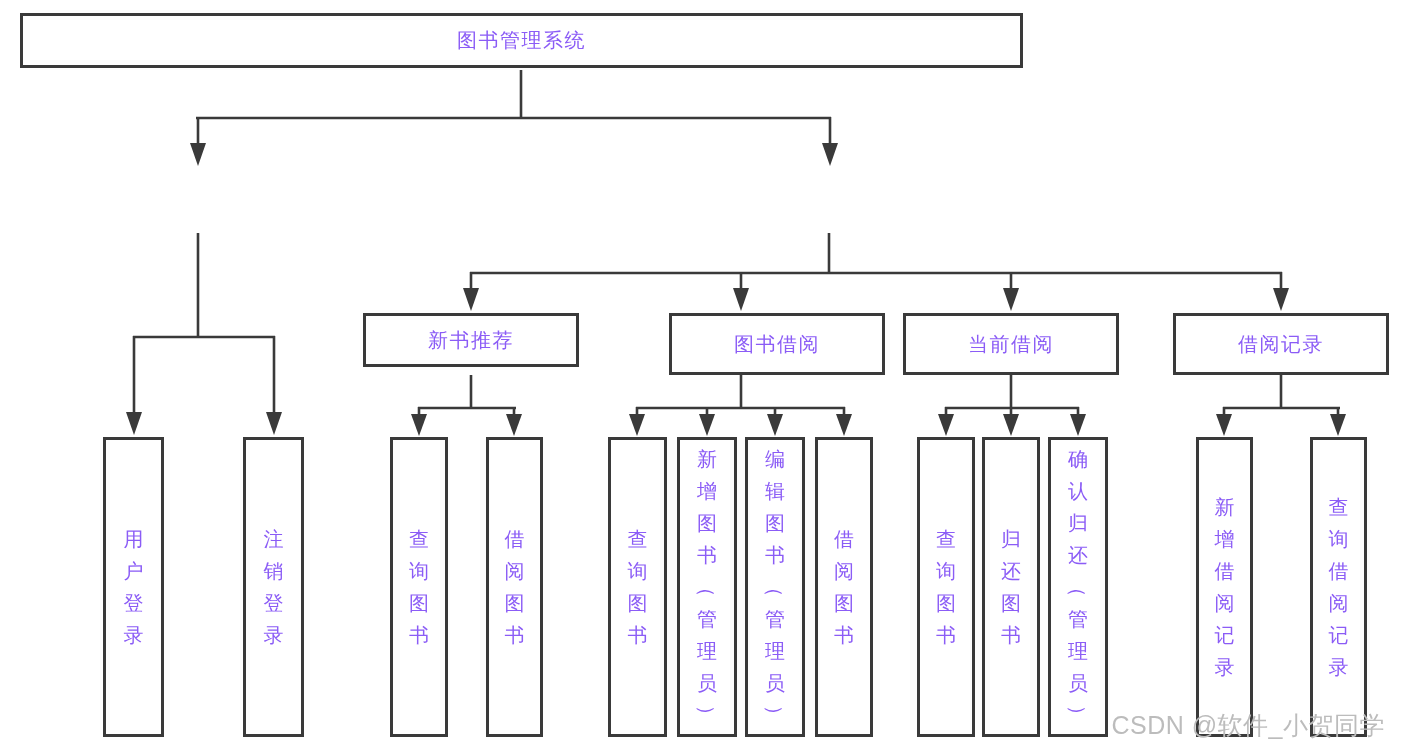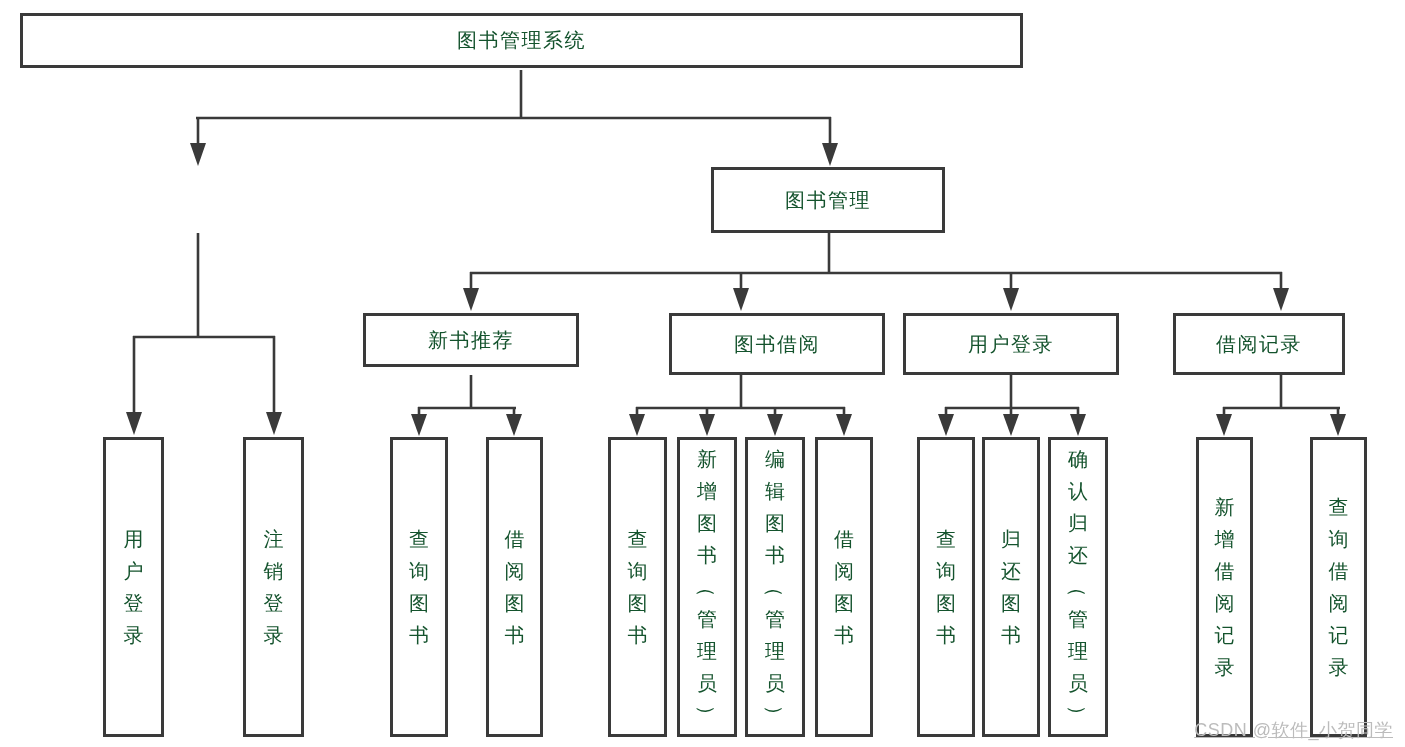--- a/index.html
+++ b/index.html
@@ -22,36 +22,36 @@
   svg.wires line { stroke:var(--line,#3a3a3a); stroke-width:2.6; }
   svg.wires polygon { fill:var(--line,#3a3a3a); }
   .box {
     position:absolute;
     background:#ffffff;
     border:3px solid var(--line,#3a3a3a);
     display:flex; align-items:center; justify-content:center;
     z-index:2;
     font-size:20px;
     letter-spacing:1.5px;
-    color:#14532d;
+    color:#8b5cf6;
   }
   .leaf {
     top:437px; height:300px;
     flex-direction:column;
     gap:12px;
     letter-spacing:0;
     font-size:20px;
   }
   .vchar { line-height:1; display:block; }
   .vchar.rot { transform:rotate(90deg); }
   .watermark {
-    position:absolute; right:12px; bottom:5px;
-    font-size:18px; letter-spacing:0.5px;
+    position:absolute; right:20px; bottom:5px;
+    font-size:25px; letter-spacing:0.5px;
     color:var(--watermark,#bcbcbc);
-    z-index:5; white-space:nowrap;text-decoration:underline;
+    z-index:5; white-space:nowrap;
   }
 </style>
 </head>
 <body>
 
 <div class="stage">
 
   <svg class="wires" width="1405" height="747" viewBox="0 0 1405 747">
 
     <line x1="521" y1="70" x2="521" y2="119"></line>
@@ -109,26 +109,25 @@
     <line x1="1281" y1="375" x2="1281" y2="409"></line>
     <line x1="1223" y1="408" x2="1340" y2="408"></line>
     <line x1="1224" y1="407" x2="1224" y2="416"></line>
     <polygon points="1216,414 1232,414 1224,436"></polygon>
     <line x1="1338" y1="407" x2="1338" y2="416"></line>
     <polygon points="1330,414 1346,414 1338,436"></polygon>
   </svg>
 
   <div class="box" style="left:20px;top:13px;width:1003px;height:55px;">图书管理系统</div>
 
-  <div class="box" style="left:711px;top:167px;width:234px;height:66px;">图书管理</div>
 
   <div class="box" style="left:363px;top:313px;width:216px;height:54px;">新书推荐</div>
   <div class="box" style="left:633px;top:313px;width:216px;height:62px;margin-left:36px;">图书借阅</div>
-  <div class="box" style="left:903px;top:313px;width:216px;height:62px;">用户登录</div>
-  <div class="box" style="left:1173px;top:313px;width:172px;height:62px;">借阅记录</div>
+  <div class="box" style="left:903px;top:313px;width:216px;height:62px;">当前借阅</div>
+  <div class="box" style="left:1173px;top:313px;width:216px;height:62px;">借阅记录</div>
 
   <div class="box leaf" style="left:103px;width:61px;">
       <div class="vchar">用</div>
       <div class="vchar">户</div>
       <div class="vchar">登</div>
       <div class="vchar">录</div>
     </div>
   <div class="box leaf" style="left:243px;width:61px;">
       <div class="vchar">注</div>
       <div class="vchar">销</div>

